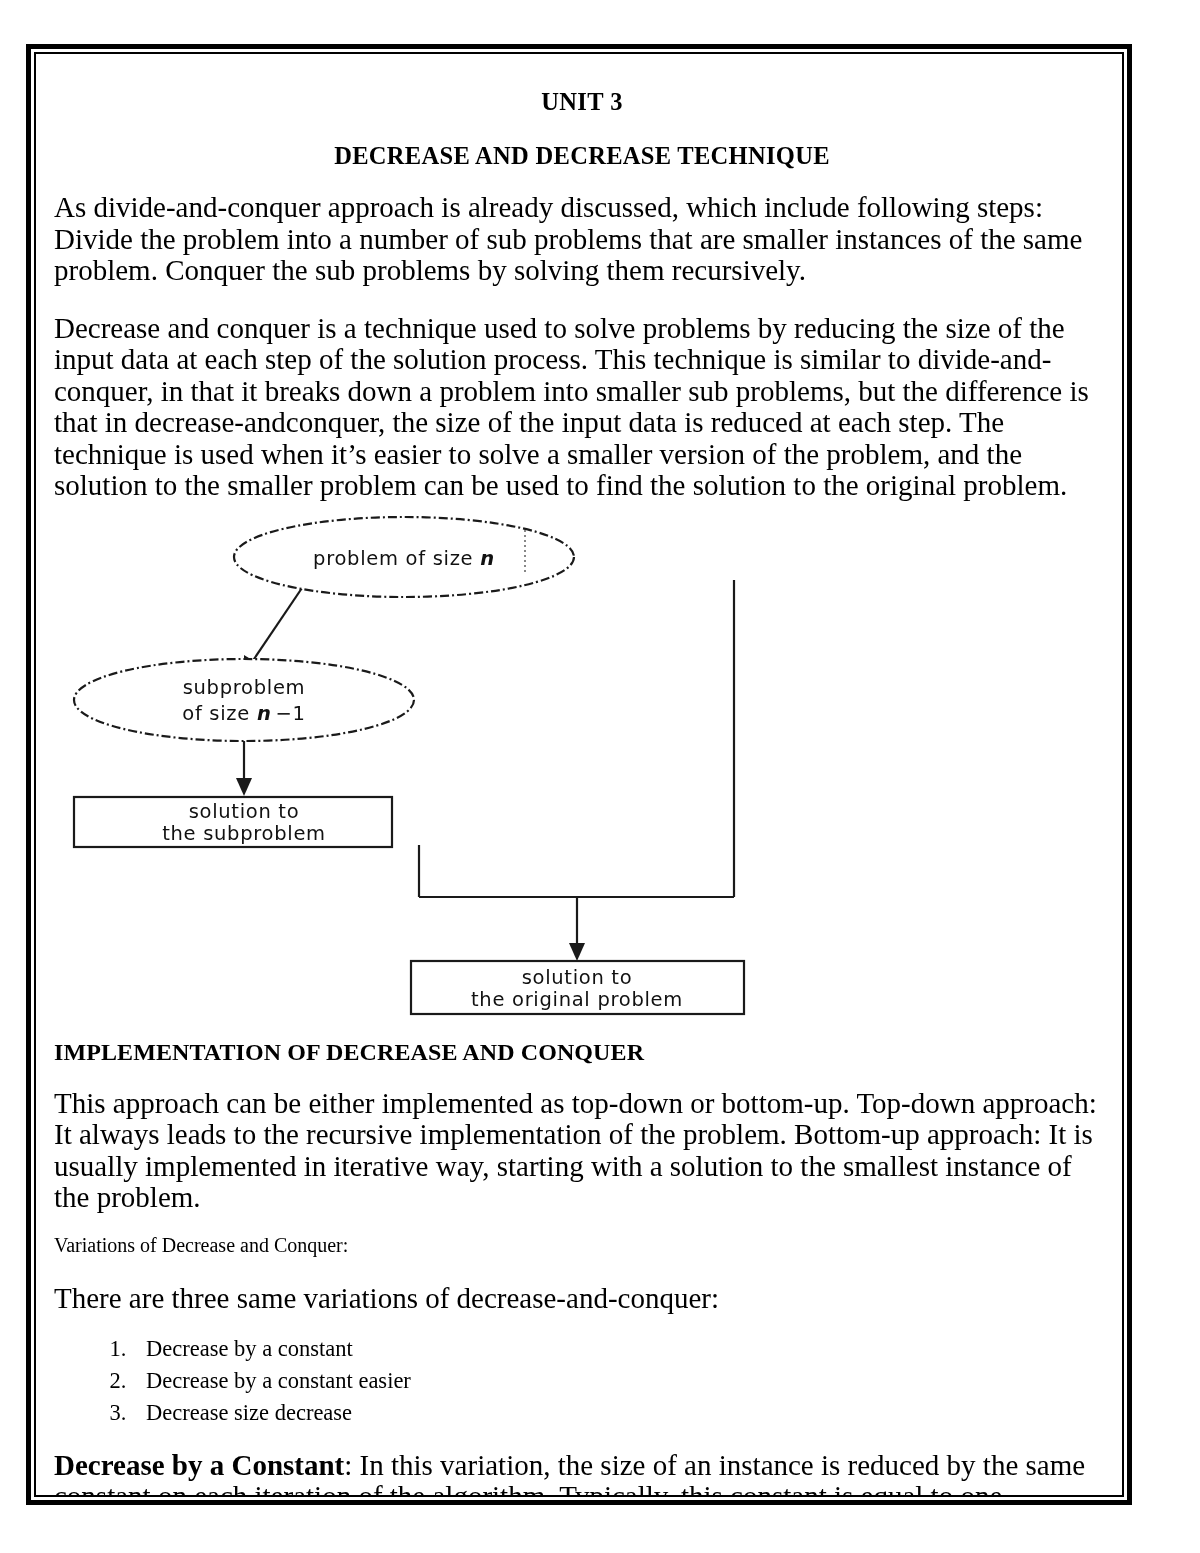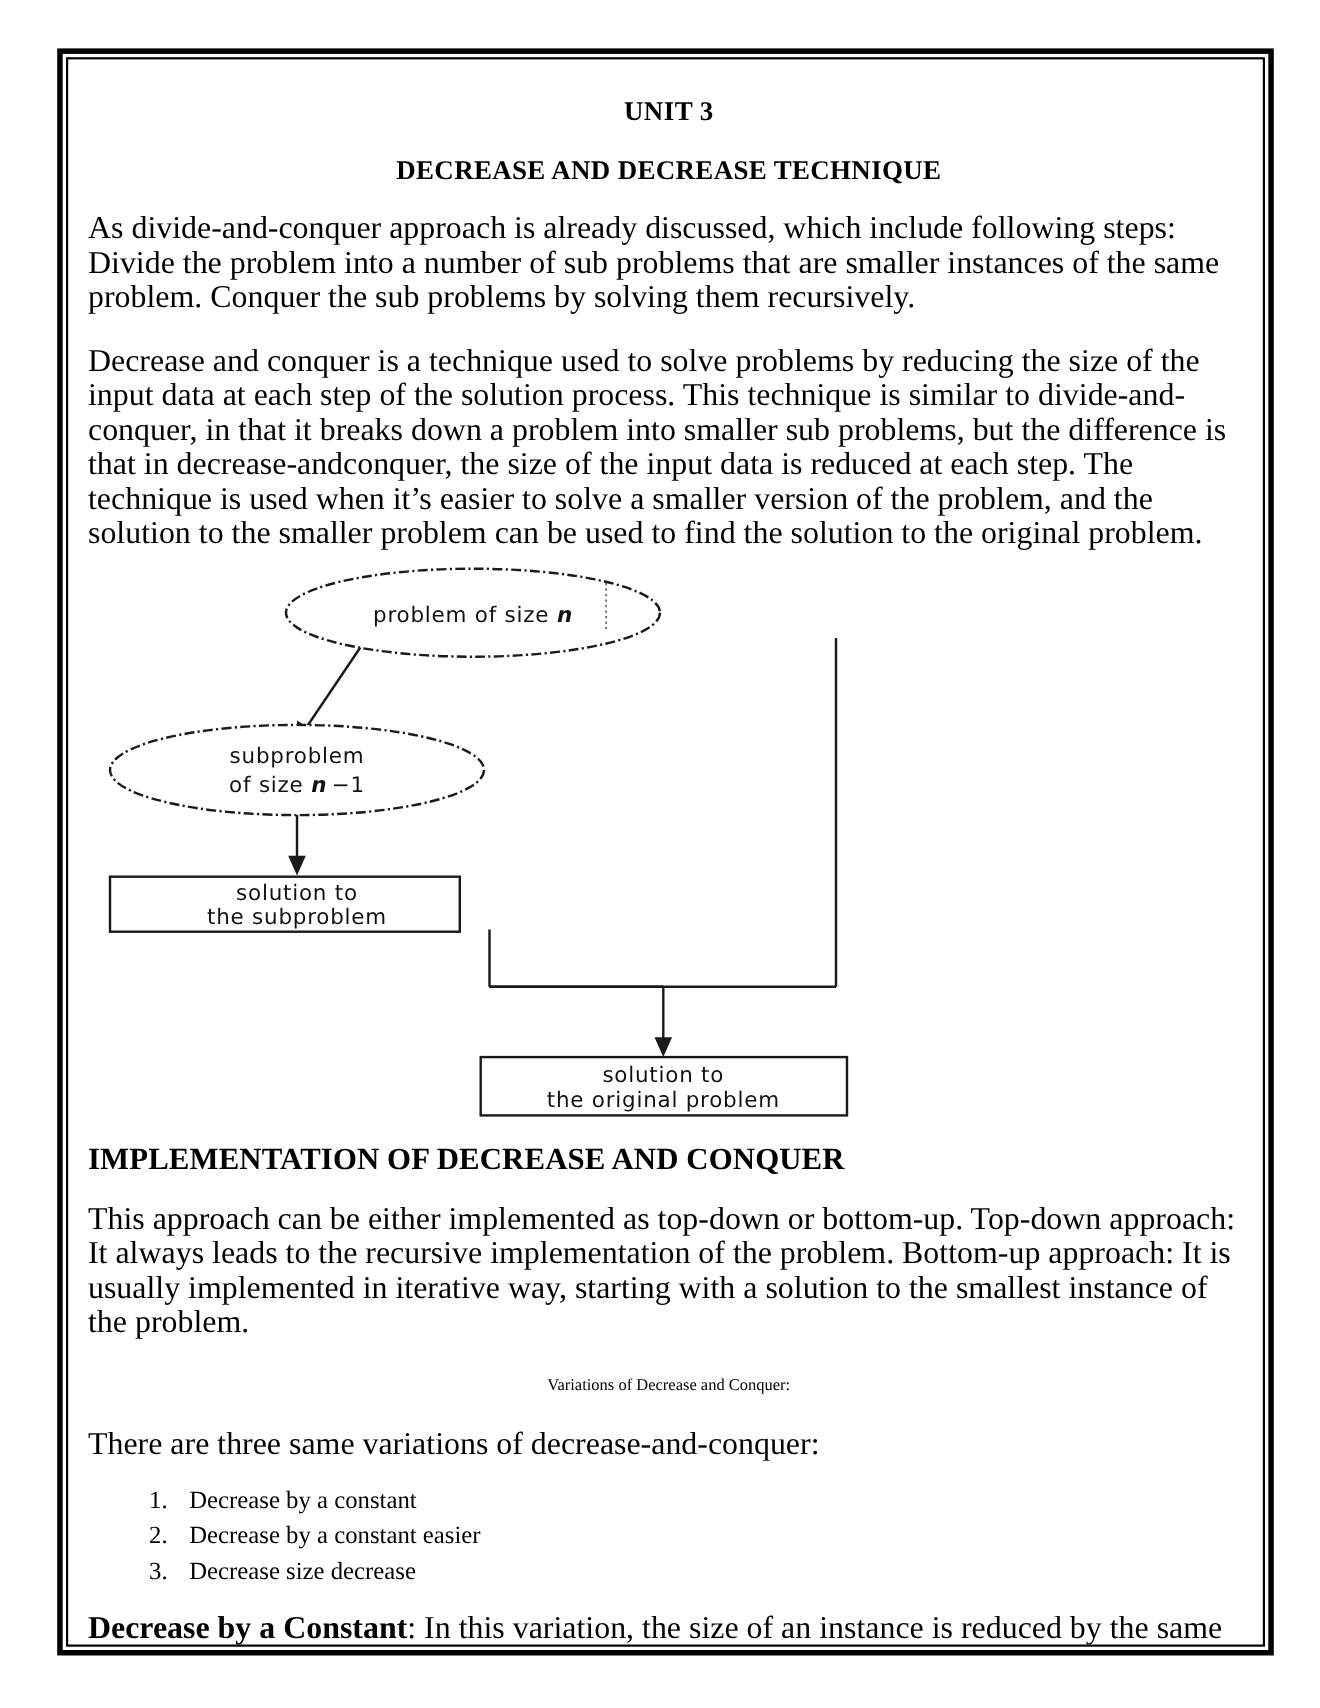--- a/index.html
+++ b/index.html
@@ -12,21 +12,21 @@
     height: 1553px;
     font-family: "Liberation Serif", "DejaVu Serif", serif;
     color: #000000;
     position: relative;
     overflow: hidden;
   }
 
   
   #page-frame {
     position: absolute;
-    left: 52px;
+    left: 26px;
     top: 44px;
     width: 1106px;
     height: 1461px;
     box-sizing: border-box;
     border: 5px solid #000000;
     background: #ffffff;
   }
   #page-frame-inner {
     position: absolute;
     left: 3px;
@@ -68,31 +68,31 @@
     font-size: 29px;
     line-height: 31.5px;
     margin: 22px 0 0 0;
     text-align: left;
   }
   p.body-text.tight {
     margin-top: 26px;
   }
 
   h3.section-heading {
-    font-size: 28px;
+    font-size: 24px;
     font-weight: bold;
     margin: 22px 0 0 0;
     letter-spacing: 0.1px;
   }
 
   p.centered-line {
-    font-size: 15px;
+    font-size: 20px;
     line-height: 31.5px;
-    text-align: center;
-    margin: 26px 0 0 0;
+    text-align: left;
+    margin: 16px 0 0 0;
   }
 
   ol.num-list {
     font-size: 22.5px;
     line-height: 31px;
     margin: 18px 0 0 0;
     padding-left: 78px;
   }
   ol.num-list li {
     padding-left: 14px;

